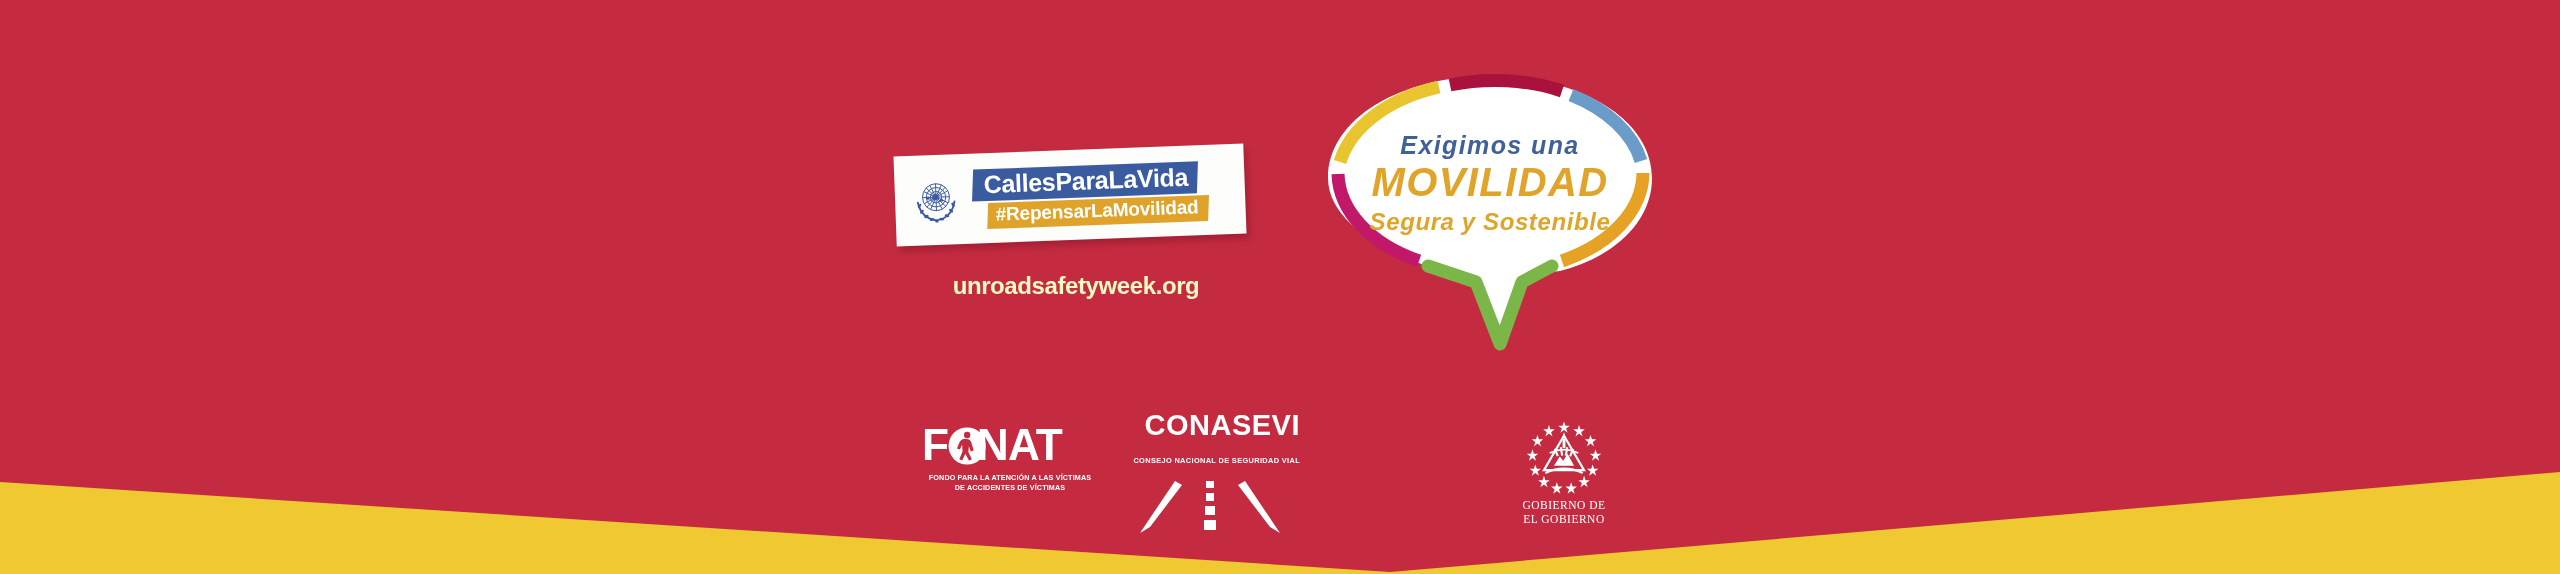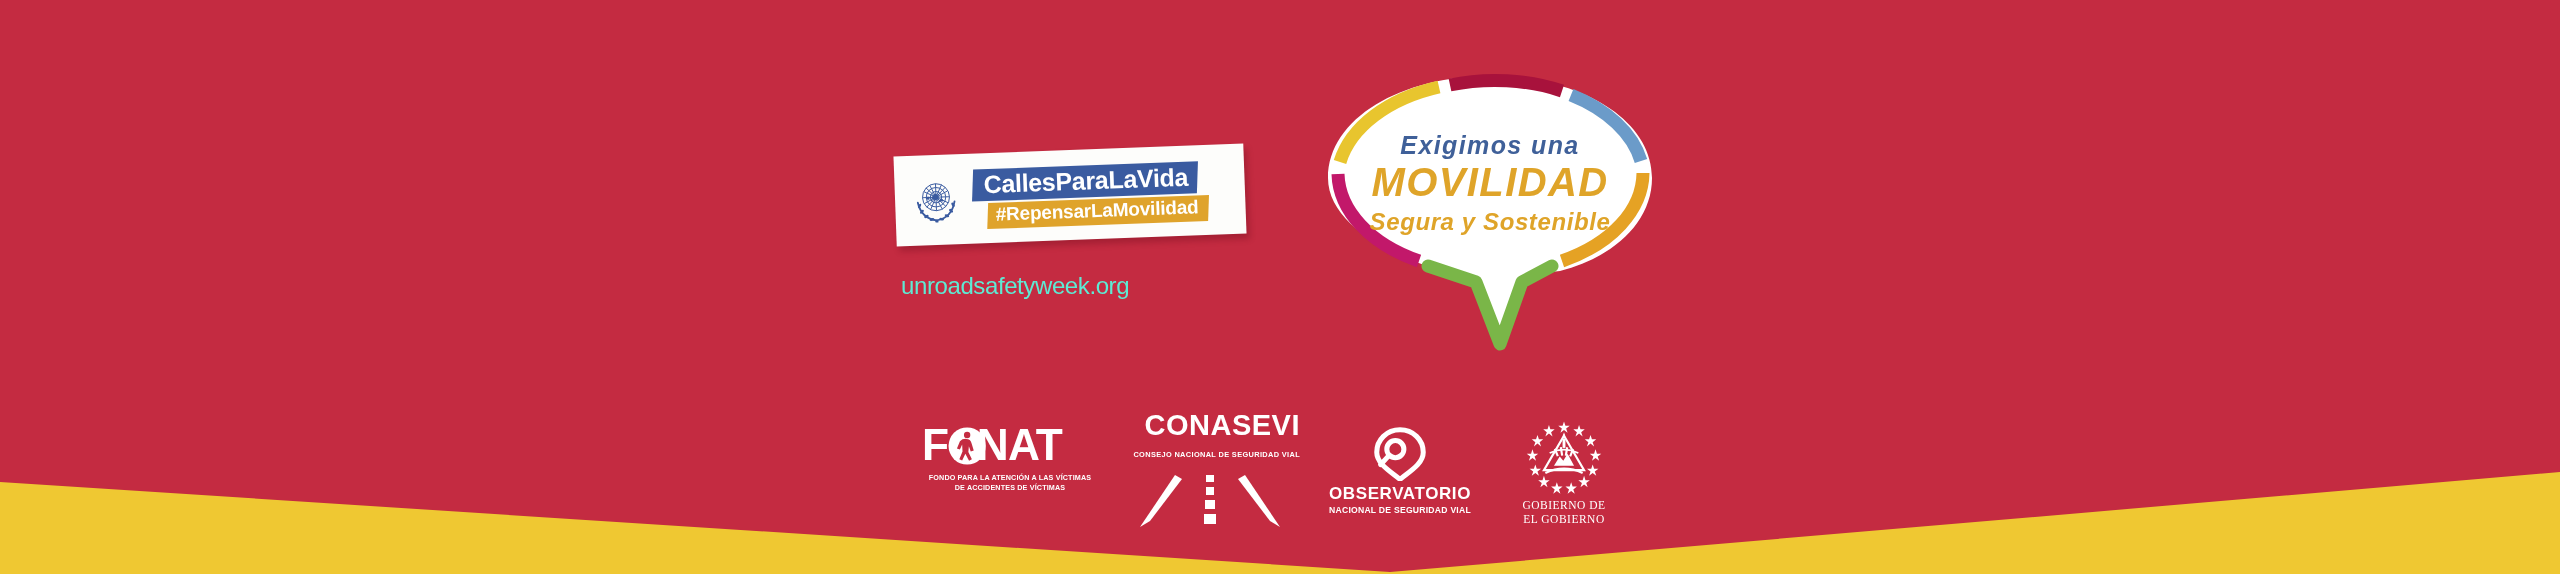--- a/index.html
+++ b/index.html
@@ -55,22 +55,22 @@
     font-weight:bold; font-size:19px; line-height:1.1;
     padding:2px 10px 3px 8px;
     letter-spacing:-.2px;
     transform:skewX(-4deg);
     align-self:flex-start;
     margin-left:14px;
   }
   .bar-gold span { display:inline-block; transform:skewX(4deg); }
   #site-url {
     position:absolute; left:0; top:122px; width:350px;
-    text-align:left;
-    color:#5eead4; font-weight:normal; font-size:24px;
+    text-align:center;
+    color:#fef9c3; font-weight:bold; font-size:24px;
     letter-spacing:-.4px;
     transform:translateX(6px);
   }
 
   
   #bubble-logo {
     position:absolute;
     left:1300px; top:60px;
     width:380px; height:300px;
   }
@@ -88,21 +88,21 @@
   #logo-fonat { left:0px; top:18px; width:180px; }
   #fonat-word { position:relative; height:46px; }
   .fonat-sub {
     font-size:7.2px; font-weight:bold; line-height:1.35;
     letter-spacing:.15px; margin-top:0;
   }
 
   
   #logo-conasevi { left:200px; top:6px; width:180px;text-align:right; }
   #conasevi-word { font-weight:bold; font-size:29px; letter-spacing:.5px; line-height:1; }
-  .conasevi-sub { font-size:7.4px; font-weight:bold; letter-spacing:.35px; margin-top:10px; }
+  .conasevi-sub { font-size:7.4px; font-weight:bold; letter-spacing:.35px; margin-top:16px; }
 
   
   #logo-observatorio { left:385px; top:20px; width:190px; }
   .obs-title { font-weight:bold; font-size:17px; letter-spacing:.6px; line-height:1.05; }
   .obs-sub { font-weight:bold; font-size:8.6px; letter-spacing:.25px; margin-top:2px; }
 
   
   #logo-gobierno { left:564px; top:12px; width:160px; }
   .gob-line {
     font-family:"Liberation Serif", serif;
@@ -226,30 +226,20 @@
           <polygon points="20,66 30,60 62,18 55,14"></polygon>
           <polygon points="160,66 150,60 118,18 125,14"></polygon>
           <rect x="86" y="14" width="8" height="7"></rect>
           <rect x="86" y="26" width="8" height="8"></rect>
           <rect x="85" y="39" width="10" height="9"></rect>
           <rect x="84" y="53" width="12" height="10"></rect>
         </g>
       </svg>
     </div>
 
-    <div class="partner" id="logo-observatorio">
-      <svg viewBox="0 0 80 72" width="62" height="56" style="display:block;margin:0 auto 4px;">
-        <path d="M40 6 C 57 6 70 19 70 35 C 70 50 52 60 40 70
-                 C 28 60 10 50 10 35 C 10 19 23 6 40 6 Z" fill="none" stroke="#ffffff" stroke-width="6.5"></path>
-        <circle cx="34" cy="31" r="11" fill="none" stroke="#ffffff" stroke-width="6.5"></circle>
-        <line x1="25" y1="40" x2="15" y2="51" stroke="#ffffff" stroke-width="6.5" stroke-linecap="round"></line>
-      </svg>
-      <div class="obs-title">OBSERVATORIO</div>
-      <div class="obs-sub">NACIONAL DE SEGURIDAD VIAL</div>
-    </div>
 
     <div class="partner" id="logo-gobierno">
       <svg viewBox="0 0 120 110" width="86" height="79" style="display:block;margin:0 auto 2px;">
         <g fill="#ffffff">
           <g id="star-tpl"></g>
           <polygon points="60,6 62,12 68,12 63,16 65,22 60,18 55,22 57,16 52,12 58,12"></polygon>
           <polygon points="81,11 83,17 89,17 84,21 86,27 81,23 76,27 78,21 73,17 79,17"></polygon>
           <polygon points="97,25 99,31 105,31 100,35 102,41 97,37 92,41 94,35 89,31 95,31"></polygon>
           <polygon points="104,45 106,51 112,51 107,55 109,61 104,57 99,61 101,55 96,51 102,51"></polygon>
           <polygon points="100,66 102,72 108,72 103,76 105,82 100,78 95,82 97,76 92,72 98,72"></polygon>

